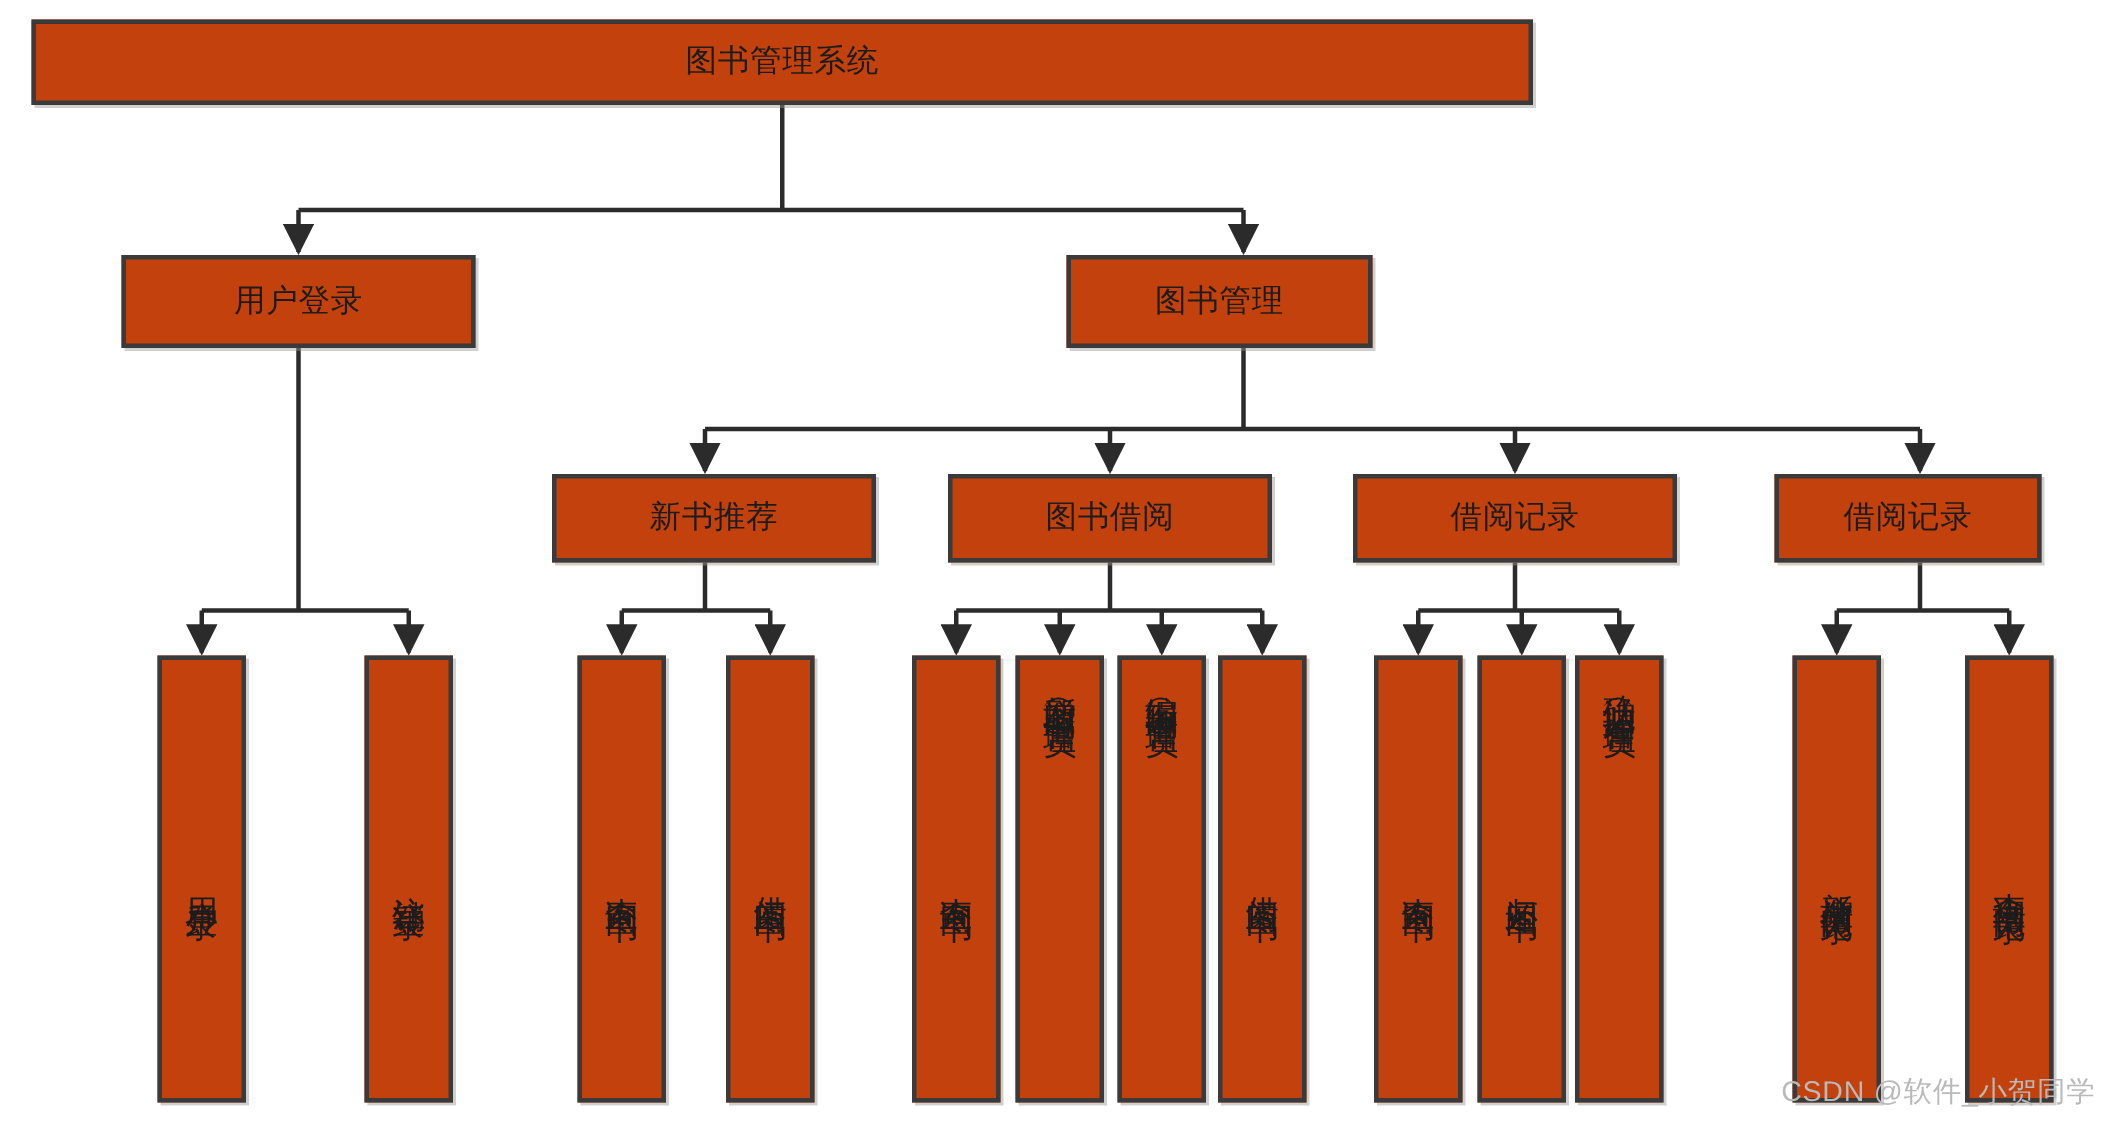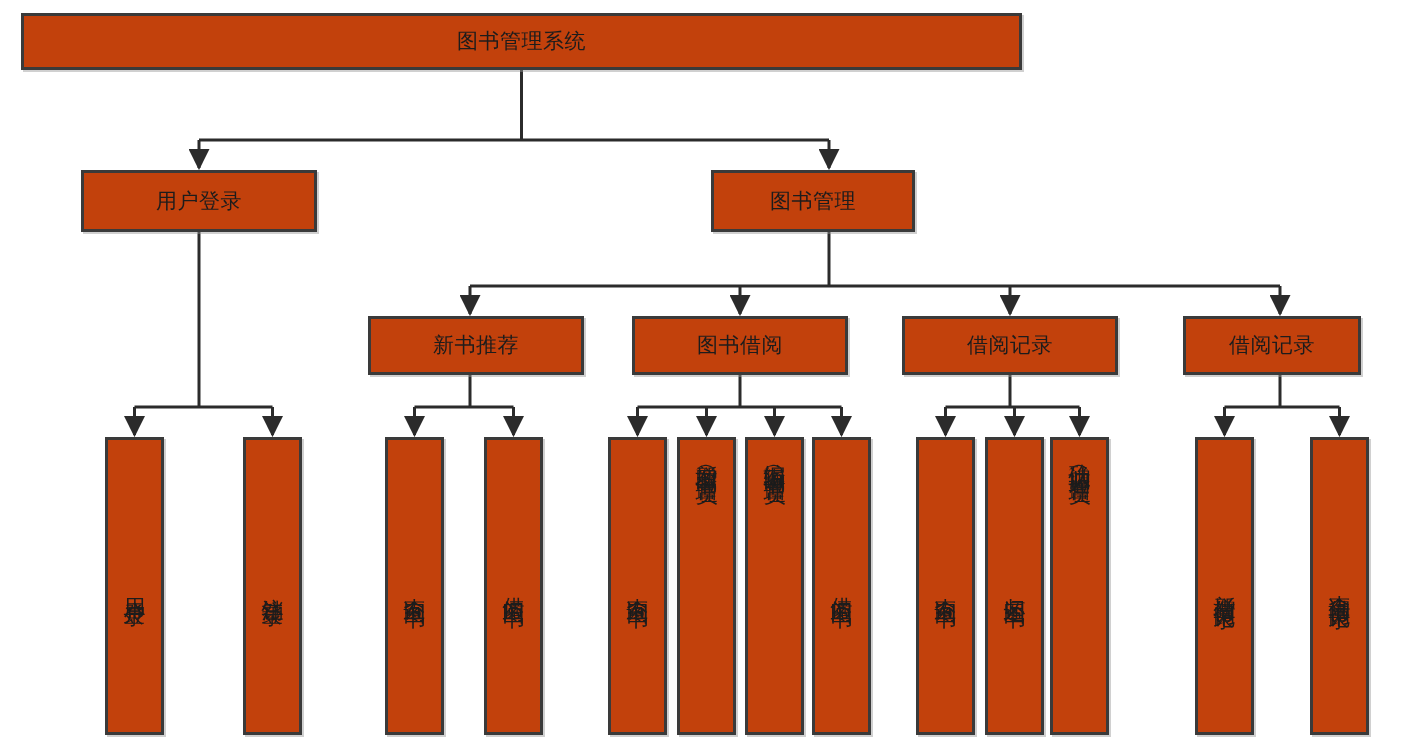--- a/index.html
+++ b/index.html
@@ -172,13 +172,14 @@
         <span class="lbl">确认归还（管理员）</span>
       </div>
       <div class="node vertical center" style="left: 1195px; top: 437px; width: 59px; height: 298px;">
         <span class="lbl">新增借阅记录</span>
       </div>
       <div class="node vertical center" style="left: 1310px; top: 437px; width: 59px; height: 298px;">
         <span class="lbl">查询借阅记录</span>
       </div>
     </div>
 
+  <div id="watermark">CSDN @软件_小贺同学</div>
 </div>
 
 </body></html>

